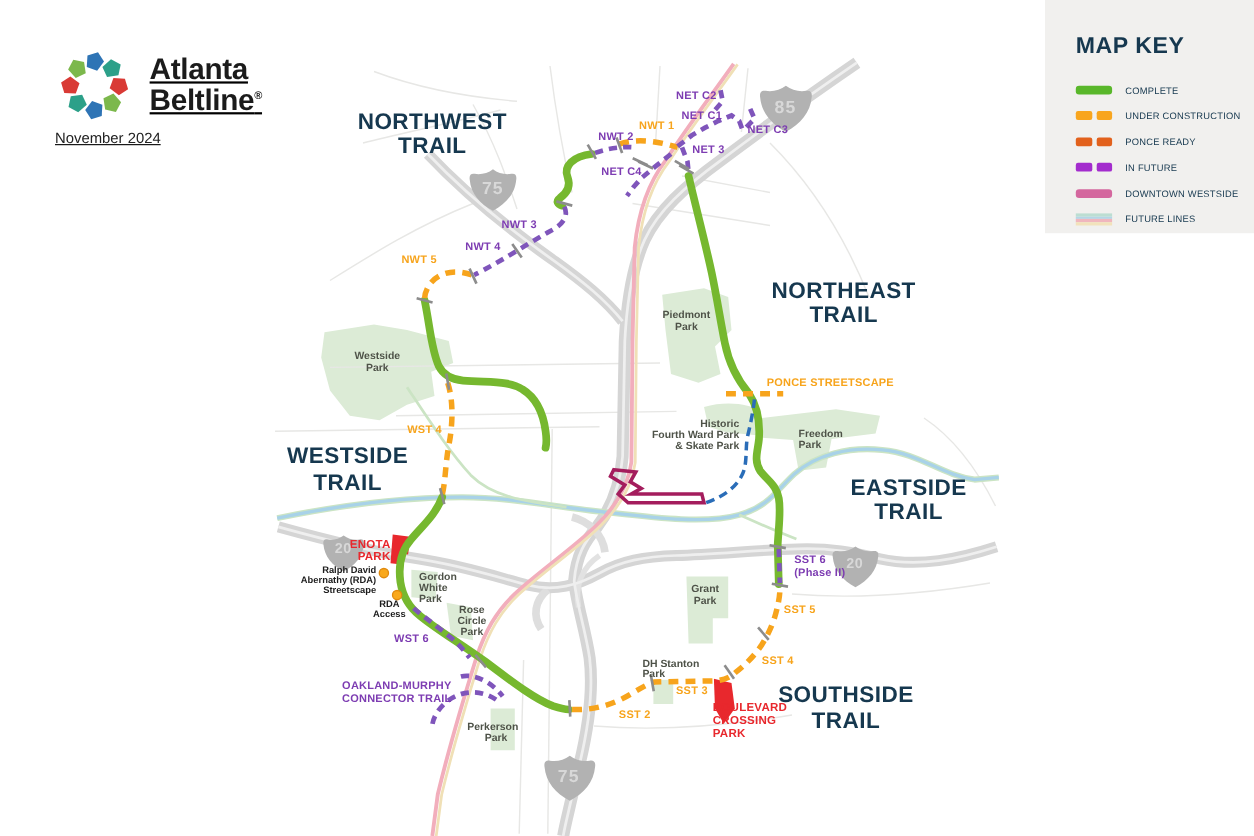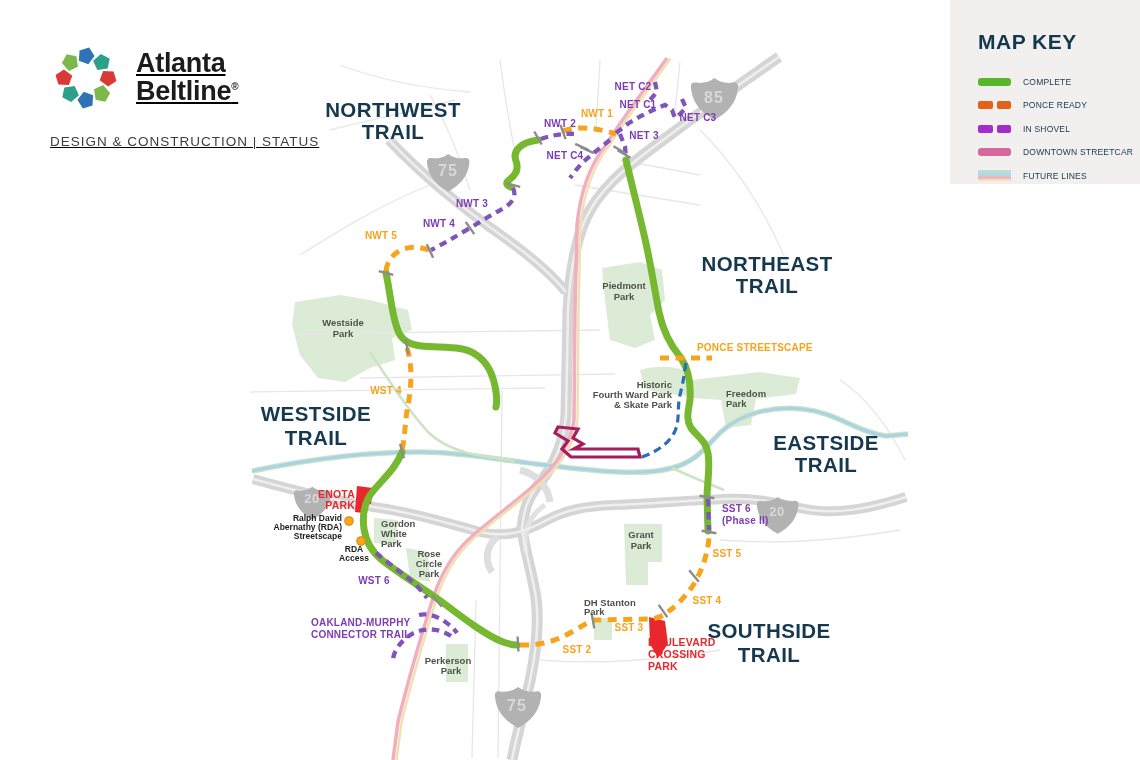--- a/index.html
+++ b/index.html
@@ -7,21 +7,21 @@
          font-family:"Liberation Sans",sans-serif;}
   .map-svg{position:absolute;left:0;top:0;}
   
   .header{position:absolute;left:50px;top:42px;width:290px;text-decoration:underline;}
   .brandrow{display:flex;align-items:center;}
   .brandtext{margin-left:14px;font-weight:bold;font-size:27px;line-height:1.02;color:#1b1b1b;letter-spacing:-0.3px;}
   .regmark{font-size:10px;vertical-align:super;}
   .subtitle{margin-top:20px;font-size:13.5px;letter-spacing:1px;color:#3c3c3c;}
   .datetext{margin-top:4px;font-size:13.5px;color:#222;}
   
-  .legend{position:absolute;left:950px;top:0;width:190px;height:184px;background:#f1f0ee;z-index:5;}
+  .legend{position:absolute;left:950px;top:0;width:190px;height:212px;background:#f1f0ee;z-index:5;}
   .legend-title{margin:30px 0 0 28px;font-size:21px;font-weight:bold;color:#16384f;letter-spacing:.5px;}
   .legend-items{margin:16px 0 0 28px;}
   .legend-row{display:flex;align-items:center;height:23.5px;}
   .swatch{width:33px;height:10px;display:flex;align-items:center;flex:0 0 33px;}
   .sw-solid{width:33px;height:8px;border-radius:3px;}
   .sw-dash{display:flex;width:33px;gap:4px;}
   .sw-dash i{display:block;height:8px;border-radius:2px;flex:1;}
   .sw-stripes{display:block;width:33px;height:11px;}
   .sw-stripes i{display:block;height:2.75px;}
   .legend-label{margin-left:12px;font-size:8.5px;font-weight:normal;color:#16384f;letter-spacing:.2px;}
@@ -259,55 +259,64 @@
             <path d="M0,-9 L8,-3 L5,7 L-5,7 L-8,-3 Z" fill="#7cb84c" transform="rotate(135) translate(0,-22) rotate(20)"></path>
             <path d="M0,-9 L8,-3 L5,7 L-5,7 L-8,-3 Z" fill="#2e74b5" transform="rotate(180) translate(0,-22) rotate(20)"></path>
             <path d="M0,-9 L8,-3 L5,7 L-5,7 L-8,-3 Z" fill="#2ca089" transform="rotate(225) translate(0,-22) rotate(20)"></path>
           </g>
       </svg>
       <div class="brandtext">
         <div>Atlanta</div>
         <div><span>Beltline</span><span class="regmark">®</span></div>
       </div>
     </div>
-    <div class="subtitle">DESIGN &amp; CONSTRUCTION | STATUS</div>
+    <div class="datetext">November 2024</div>
   </div>
 
   <div class="legend">
     <div class="legend-title">MAP KEY</div>
     <div class="legend-items" id="legend-items">
         <div class="legend-row">
           <span class="swatch">
             <i class="sw-solid" style="background: rgb(89, 183, 42);"></i>
           </span>
           <span class="legend-label">COMPLETE</span>
+        </div>
+        <div class="legend-row">
+          <span class="swatch">
+            <span class="sw-dash">
+              <i style="background: rgb(248, 165, 30);"></i>
+              <i style="background: rgb(248, 165, 30);"></i>
+            </span>
+          </span>
+          <span class="legend-label">UNDER CONSTRUCTION</span>
         </div>
         <div class="legend-row">
           <span class="swatch">
             <span class="sw-dash">
               <i style="background: rgb(226, 97, 28);"></i>
               <i style="background: rgb(226, 97, 28);"></i>
             </span>
           </span>
           <span class="legend-label">PONCE READY</span>
         </div>
         <div class="legend-row">
           <span class="swatch">
             <span class="sw-dash">
               <i style="background: rgb(163, 44, 205);"></i>
               <i style="background: rgb(163, 44, 205);"></i>
             </span>
           </span>
-          <span class="legend-label">IN SHOVEL</span>
+          <span class="legend-label">IN FUTURE</span>
         </div>
         <div class="legend-row">
           <span class="swatch">
             <i class="sw-solid" style="background: rgb(212, 103, 158);"></i>
           </span>
-          <span class="legend-label">DOWNTOWN STREETCAR</span>
+          <span class="legend-label">DOWNTOWN WESTSIDE</span>
         </div>
         <div class="legend-row">
           <span class="swatch">
             <span class="sw-stripes">
               <i style="background: rgb(188, 222, 210);"></i>
               <i style="background: rgb(180, 214, 230);"></i>
               <i style="background: rgb(240, 182, 189);"></i>
               <i style="background: rgb(242, 226, 187);"></i>
             </span>
           </span>

